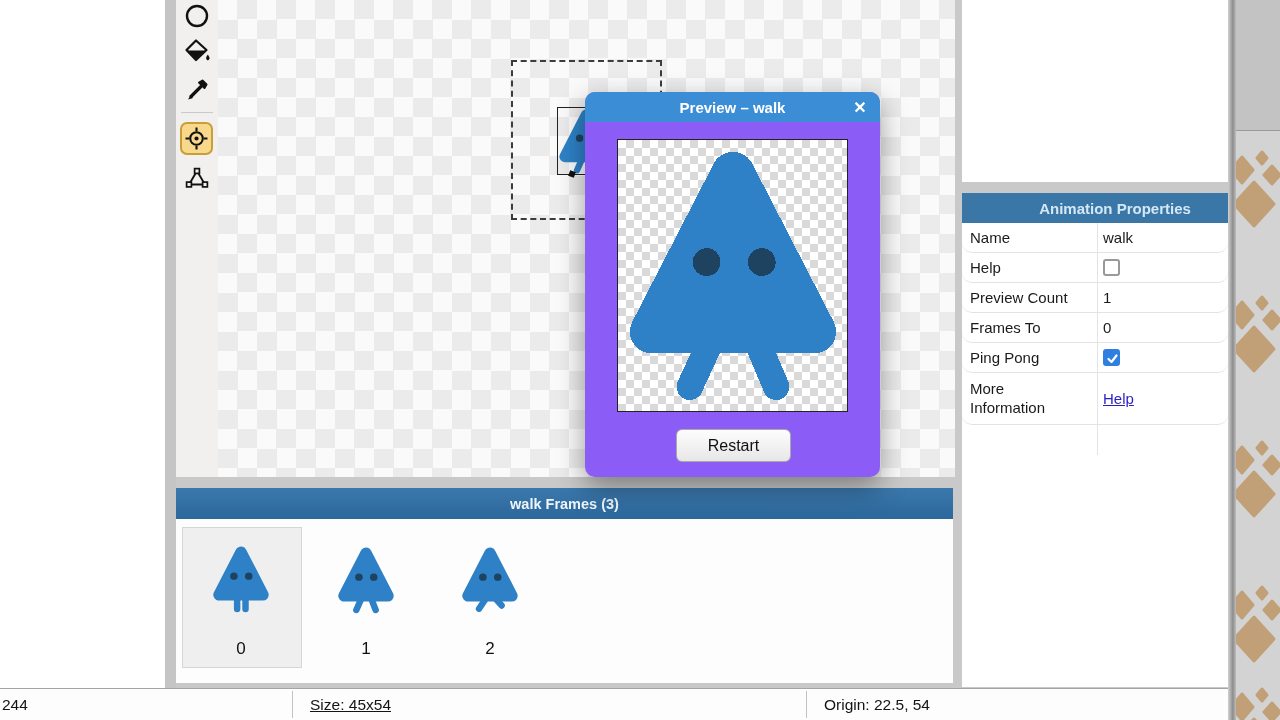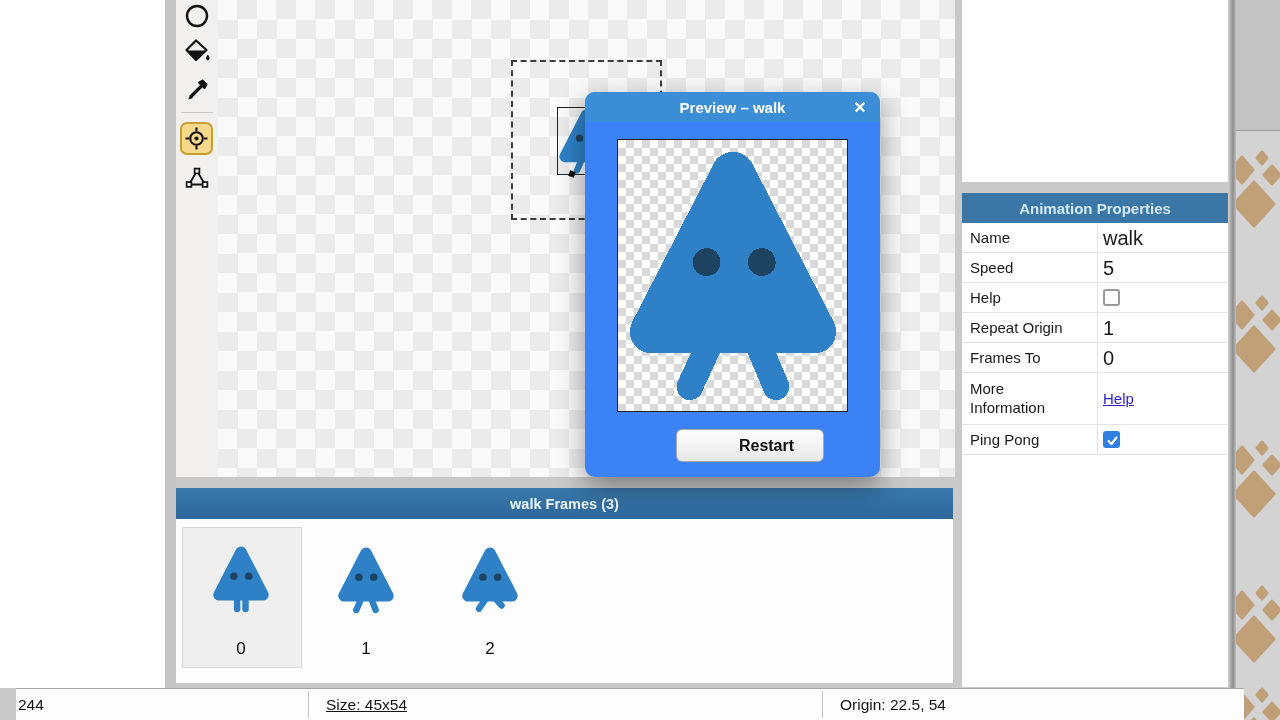--- a/index.html
+++ b/index.html
@@ -19,65 +19,65 @@
   .toolbtn{position:absolute;left:0;width:42px;height:30px;display:flex;align-items:center;justify-content:center;cursor:pointer;}
   .tool-divider{position:absolute;left:5px;top:112px;width:32px;height:1px;background:#c9c9c9;}
   .toolbtn.selected{left:4px;width:33px;height:33px;background:#f8d88b;border:2px solid #c99f35;border-radius:7px;box-sizing:border-box;}
 
   
   .marquee{left:511px;top:60px;width:151px;height:160px;border:2px dashed #3c3c3c;box-sizing:border-box;}
   .sprite-box{left:557px;top:107px;width:30px;height:68px;border:1px solid #222;box-sizing:border-box;overflow:hidden;background:transparent;}
   .sprite-handle{left:569px;top:171px;width:6px;height:6px;background:#111;transform:rotate(20deg);}
 
   
-  .modal{left:585px;top:92px;width:295px;height:385px;background:#3b82f6;border-radius:10px;
+  .modal{left:585px;top:92px;width:295px;height:385px;background:#8b5cf6;border-radius:10px;
          box-shadow:0 10px 28px rgba(0,0,0,.38);z-index:20;}
   .modal-title{position:absolute;left:0;top:0;width:100%;height:30px;background:#3b8dd5;
                border-radius:10px 10px 0 0;display:flex;align-items:center;justify-content:center;
                color:#fff;font-weight:bold;font-size:15px;}
   .modal-close{position:absolute;right:10px;top:5px;width:20px;height:20px;color:#fff;
                font-size:16px;font-weight:bold;display:flex;align-items:center;justify-content:center;cursor:pointer;}
   .preview-frame{position:absolute;left:32px;top:47px;width:231px;height:273px;border:1px solid #222;
                  box-sizing:border-box;
                  background:conic-gradient(#d9d9d9 0 25%,#ffffff 0 50%,#d9d9d9 0 75%,#ffffff 0);
                  background-size:16px 16px;}
   .restart-btn{position:absolute;left:91px;top:337px;width:113px;height:31px;
                background:linear-gradient(#fdfdfd,#e7e7e7);border:1px solid #a9a9a9;border-radius:6px;
-               font-weight:bold;font-size:16px;color:#111;display:flex;align-items:center;justify-content:center;cursor:pointer;padding-left:33px;}
+               font-weight:normal;font-size:16px;color:#111;display:flex;align-items:center;justify-content:center;cursor:pointer;}
 
   
   .right-top{left:962px;top:0;width:266px;height:182px;background:#ffffff;}
   .props{left:962px;top:193px;width:266px;height:494px;background:#ffffff;}
   .props-header{position:absolute;left:0;top:0;width:100%;height:30px;background:#3a76a6;
-                color:#d3e8f6;font-weight:bold;font-size:15px;display:flex;align-items:center;justify-content:center;}
-  .prow{position:relative;width:100%;height:30px;border-bottom:1px solid #e3e3e3;box-sizing:border-box;}
+                color:#d3e8f6;font-weight:bold;font-size:15px;display:flex;align-items:center;justify-content:center;padding-left:20px;}
+  .prow{position:relative;width:100%;height:30px;border-bottom:1px solid #e3e3e3;box-sizing:border-box;border-radius:10px;}
   .prow.tall{height:52px;}
   .plabel{position:absolute;left:8px;top:0;line-height:30px;font-size:15px;}
   .prow.tall .plabel{line-height:19px;top:6px;width:95px;}
-  .pvalue{position:absolute;left:141px;top:0;line-height:30px;font-size:20px;}
+  .pvalue{position:absolute;left:141px;top:0;line-height:30px;font-size:15px;}
   .pdivider{position:absolute;left:135px;top:30px;width:1px;height:232px;background:#e3e3e3;}
   .checkbox{position:absolute;left:141px;top:6px;width:17px;height:17px;border:2px solid #999;
             border-radius:3px;box-sizing:border-box;background:#fff;cursor:pointer;}
   .checkbox .check{display:none;position:absolute;left:1px;top:1px;}
   .checkbox.checked{background:#2f7fe0;border-color:#2f7fe0;}
   .checkbox.checked .check{display:block;}
   .help-link{position:absolute;left:141px;top:0;line-height:52px;font-size:15px;color:#2a1fc0;
              text-decoration:underline;cursor:pointer;}
 
   
   .frames-header{left:176px;top:488px;width:777px;height:31px;
                  background:linear-gradient(#3a78ab,#2d679c);color:#eef5fa;font-weight:bold;font-size:14.5px;
                  display:flex;align-items:center;justify-content:center;}
   .frames-body{left:176px;top:519px;width:777px;height:164px;background:#fdfdfd;}
   .frame-cell{position:absolute;left:6px;top:8px;width:120px;height:141px;background:#efefef;
               border:1px solid #d6d6d6;box-sizing:border-box;cursor:pointer;}
   .frame-label{position:absolute;width:40px;text-align:center;font-size:17px;color:#111;top:120px;}
 
   
-  .statusbar{left:16px;top:688px;width:1228px;height:32px;background:#fdfdfd;border-top:1px solid #a5a5a5;z-index:5;}
+  .statusbar{left:0;top:688px;width:1228px;height:32px;background:#fdfdfd;border-top:1px solid #a5a5a5;z-index:5;}
   .status-text{position:absolute;top:0;line-height:31px;font-size:15.5px;color:#141414;}
   .status-div{position:absolute;top:2px;width:1px;height:27px;background:#c2c2c2;}
 
   
   .desk-groove{left:1228px;top:0;width:8px;height:720px;background:linear-gradient(90deg,#d2d2d2,#8d8d8d 60%,#bdbdbd);}
   .desk{left:1236px;top:0;width:44px;height:720px;background:#d3d3d3;overflow:hidden;}
   .desk-top{position:absolute;left:0;top:0;width:44px;height:130px;background:#c3c3c3;border-bottom:1px solid #9a9a9a;}
 </style>
 </head>
 <body>
@@ -169,48 +169,44 @@
 <div class="abs props">
   <div class="props-header">
     <span>Animation Properties</span>
   </div>
   <div style="position:absolute;left:0;top:30px;width:100%;">
     <div class="prow">
       <span class="plabel">Name</span>
       <span class="pvalue">walk</span>
     </div>
     <div class="prow">
-      <span class="plabel">Speed</span>
-      <span class="pvalue">5</span>
-    </div>
-    <div class="prow">
       <span class="plabel">Help</span>
       <div class="checkbox unchecked">
         
       </div>
     </div>
     <div class="prow">
-      <span class="plabel">Repeat Origin</span>
+      <span class="plabel">Preview Count</span>
       <span class="pvalue">1</span>
     </div>
     <div class="prow">
       <span class="plabel">Frames To</span>
       <span class="pvalue">0</span>
-    </div>
-    <div class="prow tall">
-      <span class="plabel">More Information</span>
-      <a class="help-link">Help</a>
     </div>
     <div class="prow">
       <span class="plabel">Ping Pong</span>
       <div class="checkbox checked">
         <svg class="check" width="13" height="13" viewBox="0 0 13 13">
           <path d="M2.5,7 L5.5,10 L10.5,3.5" fill="none" stroke="#fff" stroke-width="2.2" stroke-linecap="round" stroke-linejoin="round"></path>
         </svg>
       </div>
+    </div>
+    <div class="prow tall">
+      <span class="plabel">More Information</span>
+      <a class="help-link">Help</a>
     </div>
   </div>
   <div class="pdivider"></div>
 </div>
 
 <div class="abs frames-header">
   <span>walk Frames (3)</span>
 </div>
 <div class="abs frames-body">
   <div class="frame-cell"></div>

